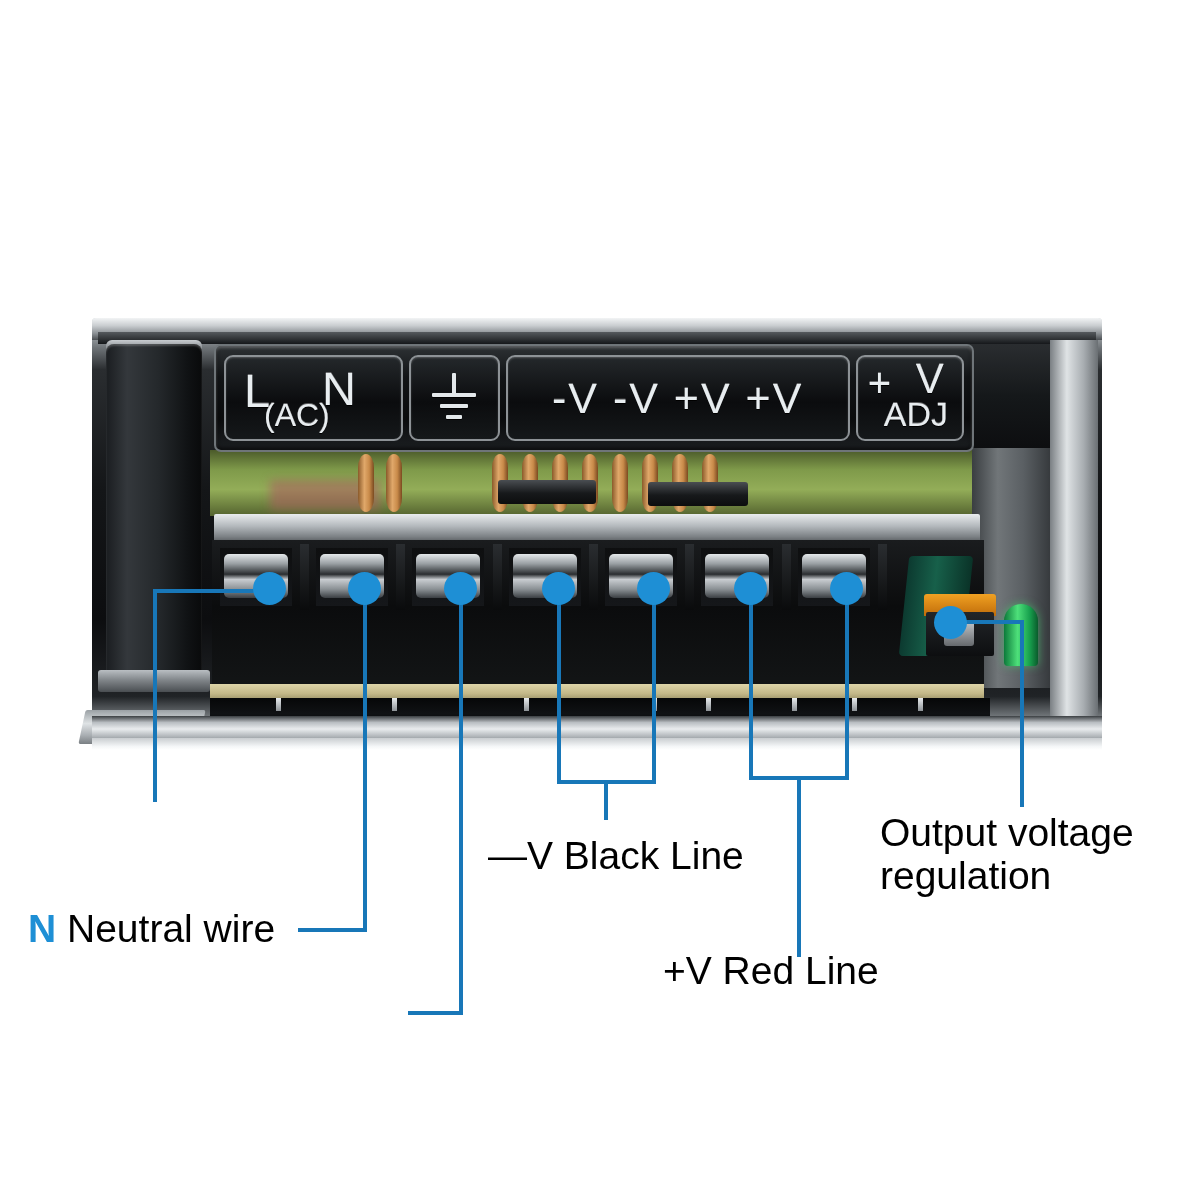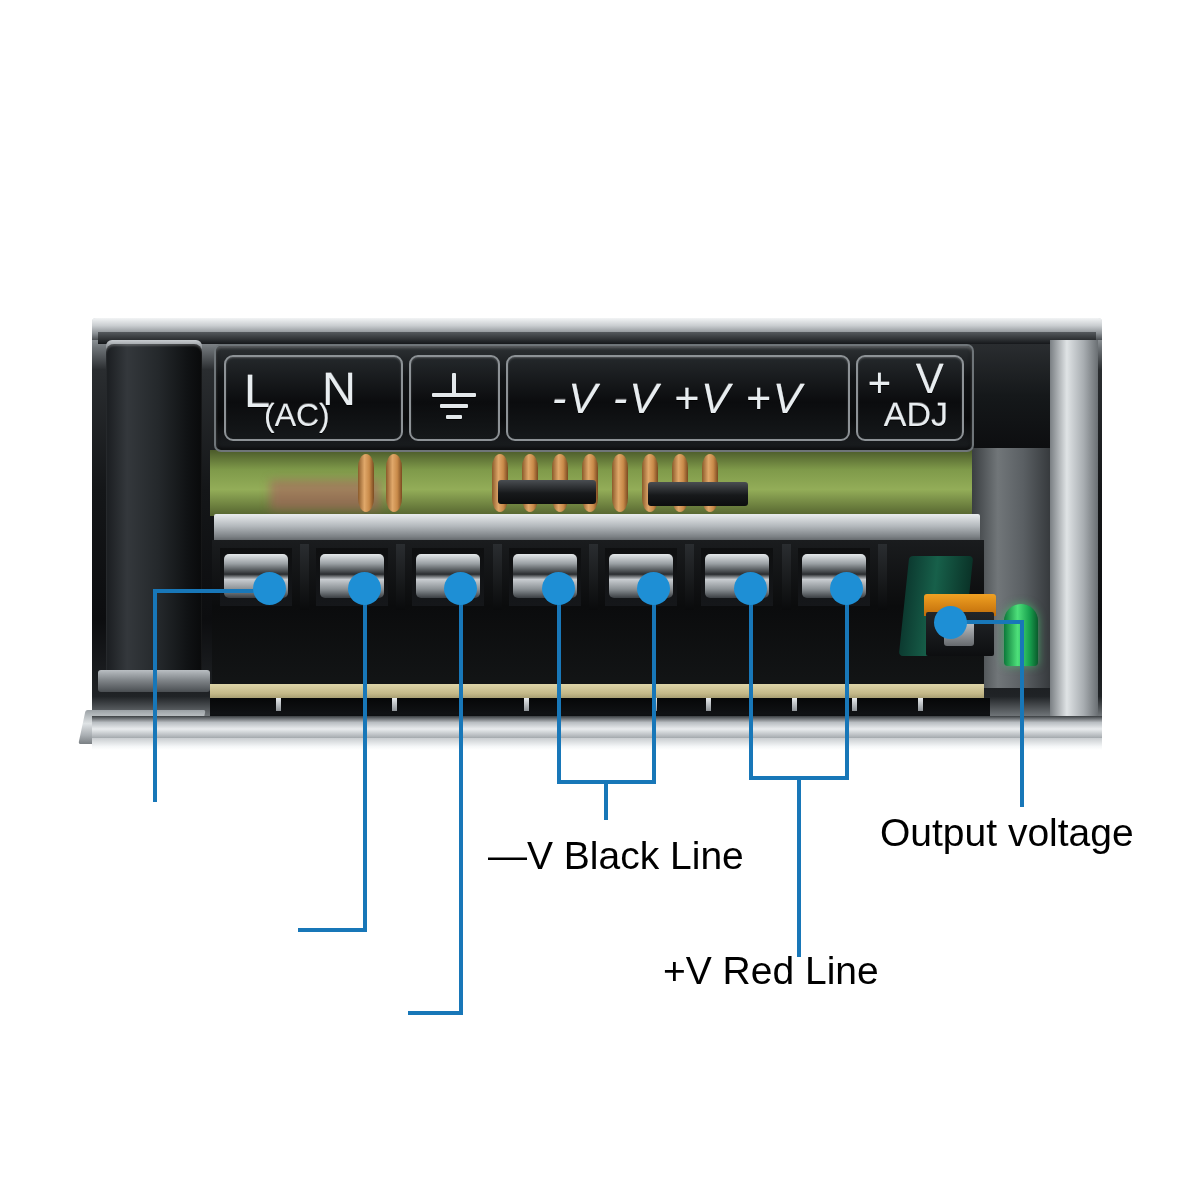--- a/index.html
+++ b/index.html
@@ -37,21 +37,21 @@
     background:linear-gradient(180deg,#2d3134 0%,#121416 30%,#0a0b0c 70%,#1c1f22 100%);
     border:2px solid #6f7579;border-radius:7px;
     box-shadow:inset 0 2px 3px rgba(255,255,255,.25), inset 0 -2px 4px rgba(0,0,0,.7);
     display:flex;align-items:center;gap:6px;padding:0 8px;box-sizing:border-box;}
   .pbox{position:relative;height:82px;border:2px solid #8d9296;border-radius:9px;
     background:linear-gradient(180deg,#24282b,#0b0c0e 55%,#15181a);
     box-shadow:inset 0 1px 2px rgba(255,255,255,.22);
     display:flex;align-items:center;justify-content:center;}
   .pbox.ln{width:178px;}
   .pbox.gnd{width:88px;}
-  .pbox.vout{width:346px;font-style:italic;}
+  .pbox.vout{width:346px;}
   .pbox.adj{width:106px;}
 
   .emb{color:#e8edf0;text-shadow:0 1px 0 #000,0 -1px 0 rgba(255,255,255,.35);
        font-family:"Liberation Sans",sans-serif;font-weight:400;letter-spacing:0;}
   .ln-wrap{position:relative;width:100%;height:100%;}
   .ln-L{position:absolute;left:18px;top:6px;font-size:47px;}
   .ln-N{position:absolute;left:96px;top:4px;font-size:47px;}
   .ln-ac{position:absolute;left:38px;top:40px;font-size:32px;}
   .vtxt{font-size:43px;letter-spacing:2px;white-space:nowrap;}
   .adj-wrap{position:relative;width:100%;height:100%;}
@@ -290,27 +290,32 @@
   <div class="dot" style="left:253px;top:572px"></div>
   <div class="dot" style="left:348px;top:572px"></div>
   <div class="dot" style="left:444px;top:572px"></div>
   <div class="dot" style="left:542px;top:572px"></div>
   <div class="dot" style="left:637px;top:572px"></div>
   <div class="dot" style="left:734px;top:572px"></div>
   <div class="dot" style="left:830px;top:572px"></div>
   <div class="dot" style="left:934px;top:606px"></div>
 
 
+  <div class="lbl" style="left:28px;top:908px">
+    <span class="key">N</span>
+    <span>Neutral wire</span>
+  </div>
 
 
   <div class="lbl" style="left:663px;top:950px">
     <span>+V Red Line</span>
   </div>
 
   <div class="lbl" style="left:488px;top:835px">
     <span>—V Black Line</span>
   </div>
 
   <div class="lbl ctr" style="left:880px;top:812px;width:300px">
     <div>Output voltage</div>
+    <div>regulation</div>
   </div>
 
 </div>
 
 </body></html>

